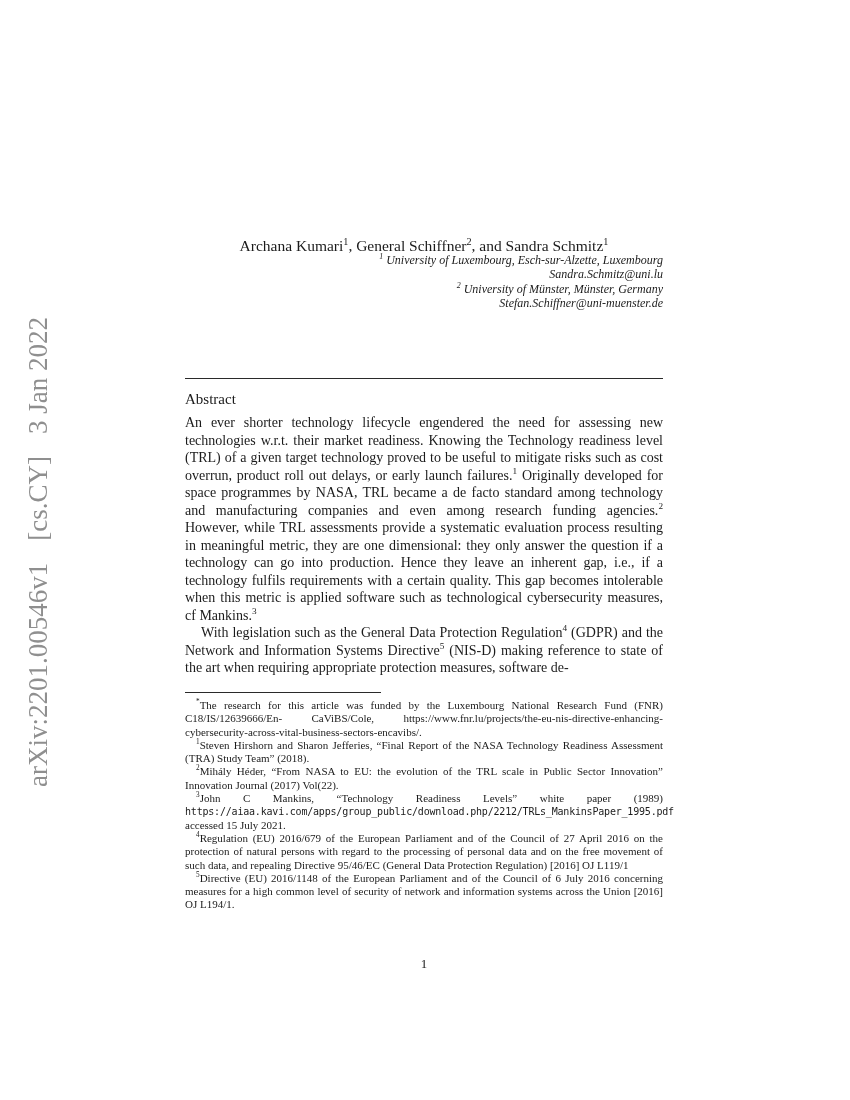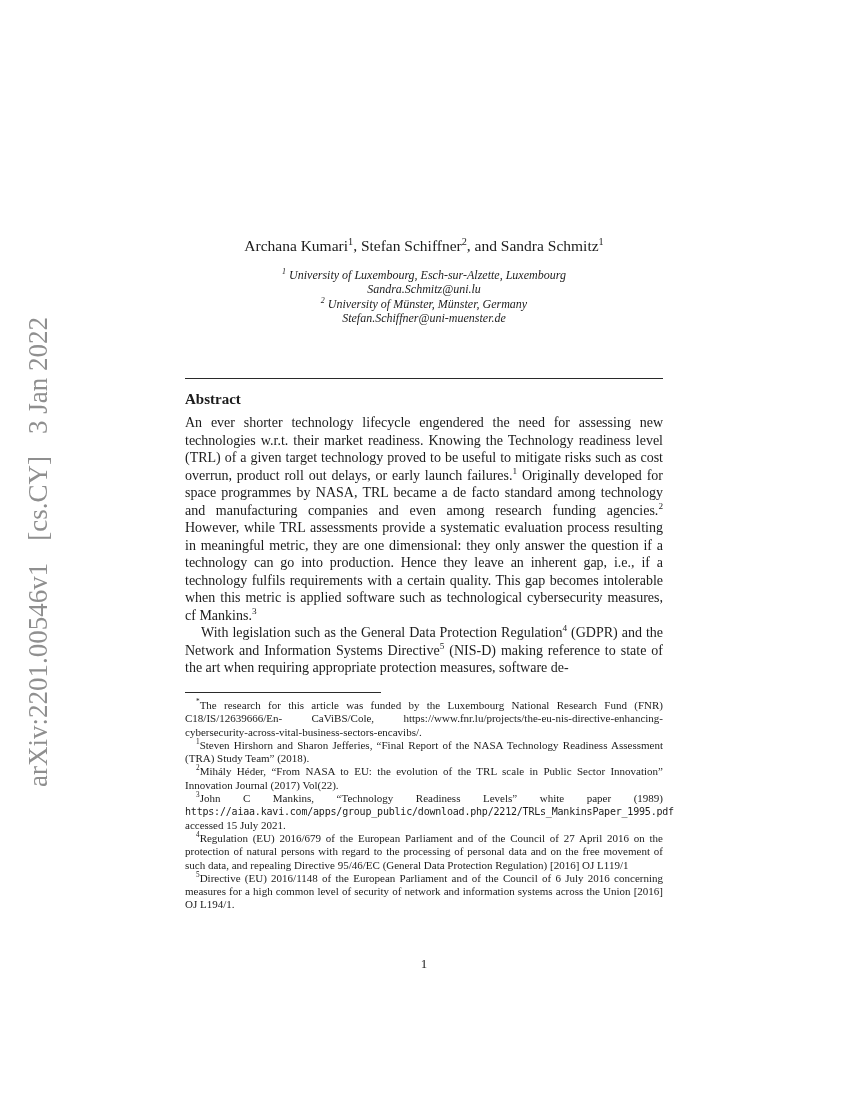--- a/index.html
+++ b/index.html
@@ -16,31 +16,31 @@
   }
   .title-block{
     position:absolute;left:185px;top:166px;width:478px;
     text-align:center;font-size:22px;line-height:28px;
   }
   .authors{
     position:absolute;left:185px;top:237px;width:478px;
     text-align:center;font-size:15.5px;
   }
   .affiliations{
-    position:absolute;left:185px;top:268px;width:478px;
-    text-align:center;font-style:italic;font-size:12px;line-height:14.4px;
+    position:absolute;left:185px;top:253px;width:478px;
+    text-align:right;font-style:italic;font-size:12px;line-height:14.4px;
   }
   .aff-line{white-space:nowrap;}
   .abs-rule{
     position:absolute;left:185px;top:378px;width:478px;
     border-top:1.4px solid #2a2a2a;
   }
   .abs-head{
     position:absolute;left:185px;top:391px;width:478px;
-    font-weight:bold;font-size:15px;
+    font-weight:normal;font-size:15px;
   }
   .abs-body{
     position:absolute;left:185px;top:414px;width:478px;
     font-size:14px;line-height:17.5px;text-align:justify;
   }
   .abs-body p{margin:0;}
   .abs-body p.indent{text-indent:16px;}
   sup{font-size:66%;line-height:0;}
   .fn-rule{
     position:absolute;left:185px;top:692px;width:196px;
@@ -66,21 +66,21 @@
 <div class="page">
 
   <div class="watermark">
     <span>arXiv:2201.00546v1</span>
     <span>[cs.CY]</span>
     <span>3 Jan 2022</span>
   </div>
 
 
   <div class="authors">
-    <span>Archana Kumari</span><sup>1</sup><span>, Stefan Schiffner</span><sup>2</sup><span>, and Sandra Schmitz</span><sup>1</sup>
+    <span>Archana Kumari</span><sup>1</sup><span>, General Schiffner</span><sup>2</sup><span>, and Sandra Schmitz</span><sup>1</sup>
   </div>
 
   <div class="affiliations">
     <div class="aff-line"><sup>1</sup><span> University of Luxembourg, Esch-sur-Alzette, Luxembourg</span></div>
     <div class="aff-line">Sandra.Schmitz@uni.lu</div>
     <div class="aff-line"><sup>2</sup><span> University of Münster, Münster, Germany</span></div>
     <div class="aff-line">Stefan.Schiffner@uni-muenster.de</div>
   </div>
 
   <div class="abs-rule"></div>

